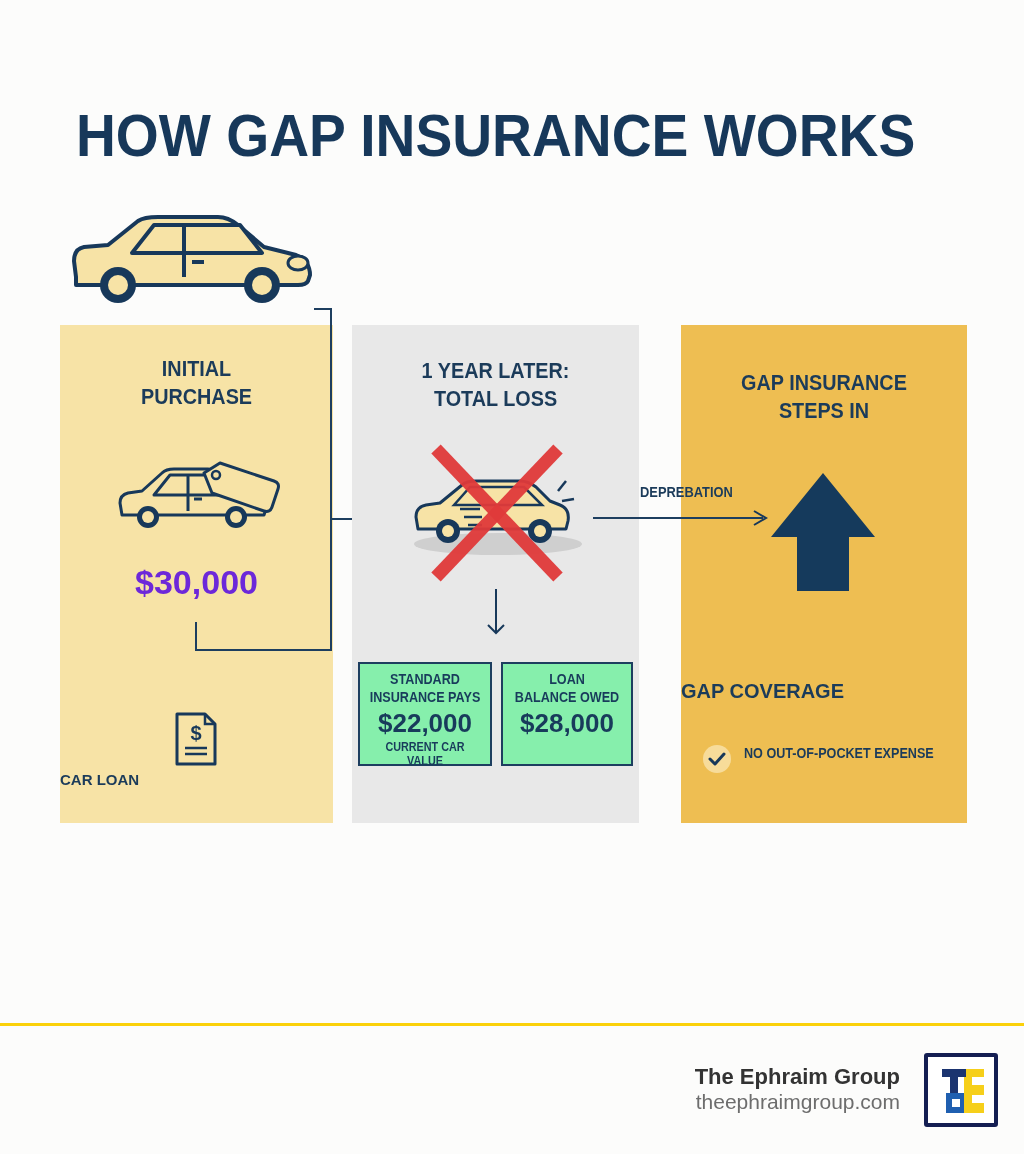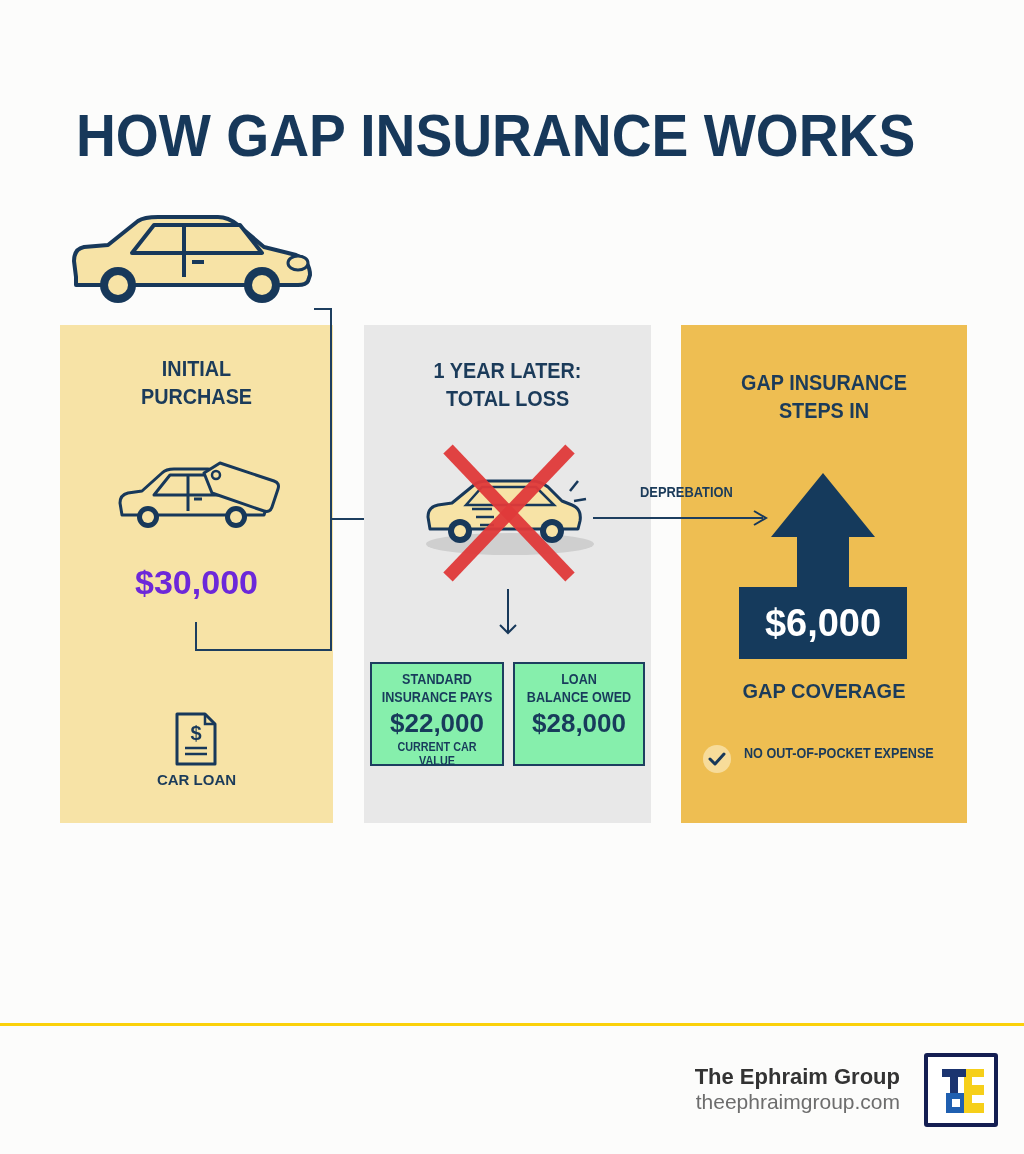--- a/index.html
+++ b/index.html
@@ -10,32 +10,32 @@
     color: #183b5b;
   }
   .abs { position: absolute; }
   .title {
     left: 76px; top: 100px; font-size: 60px; font-weight: bold;
     letter-spacing: 0px; color: #17385a; transform: scaleX(0.92); transform-origin: left top;
     white-space: nowrap; line-height: 72px;
   }
   .panel { position: absolute; top: 325px; height: 498px; }
   .p1 { left: 60px; width: 273px; background: #f7e3a6; }
-  .p2 { left: 364px; width: 287px; background: #e8e8e8; }
+  .p2 { left: 352px; width: 287px; background: #e8e8e8; }
   .p3 { left: 681px; width: 286px; background: #eebe52; }
   .heading {
     position: absolute; width: 100%; text-align: center; font-weight: bold;
     font-size: 22px; line-height: 28px; color: #1b3b5a; transform: scaleX(0.9);
   }
   .money {
     position: absolute; width: 100%; text-align: center; font-weight: bold;
     color: #6d28d9;
   }
   .small-label {
-    position: absolute; width: 100%; text-align: center; font-weight: bold;
+    position: absolute; width: 100%; text-align: left; font-weight: bold;
     font-size: 15px; color: #1b3b5a;
   }
   .box {
     position: absolute; top: 337px; height: 104px; background: #86efac;
     border: 2.5px solid #1d3e5f; box-sizing: border-box; text-align: center;
   }
   .box .lbl { font-size: 14px; font-weight: bold; line-height: 18px; margin-top: 6px; transform: scaleX(0.9); }
   .box .amt { font-size: 26px; font-weight: bold; line-height: 34px; margin-top: 0; }
   .box .sub { font-size: 12px; font-weight: bold; line-height: 14px; transform: scaleX(0.9); }
   .connector { position: absolute; background: #1d3e5f; }
@@ -156,21 +156,20 @@
 </div>
 
 <div class="panel p3">
   <div class="heading" style="top:44px">
     <div>GAP INSURANCE</div>
     <div>STEPS IN</div>
   </div>
   <svg style="position:absolute;left:88px;top:148px" width="108" height="118" viewBox="0 0 108 118">
     <path d="M54,0 L106,64 L80,64 L80,118 L28,118 L28,64 L2,64 Z" fill="#153a5c"></path>
   </svg>
-  <div class="gap-amt">$6,000</div>
   <div class="small-label" style="top:355px;font-size:20px">GAP COVERAGE</div>
   <div class="check-row">
     <div class="check-circle">
       <svg width="18" height="14" viewBox="0 0 18 14">
           <path d="M2,7 L7,12 L16,2" fill="none" stroke="#17385a" stroke-width="3" stroke-linecap="round" stroke-linejoin="round"></path>
         </svg>
     </div>
     <div class="check-text">NO OUT-OF-POCKET EXPENSE</div>
   </div>
 </div>

